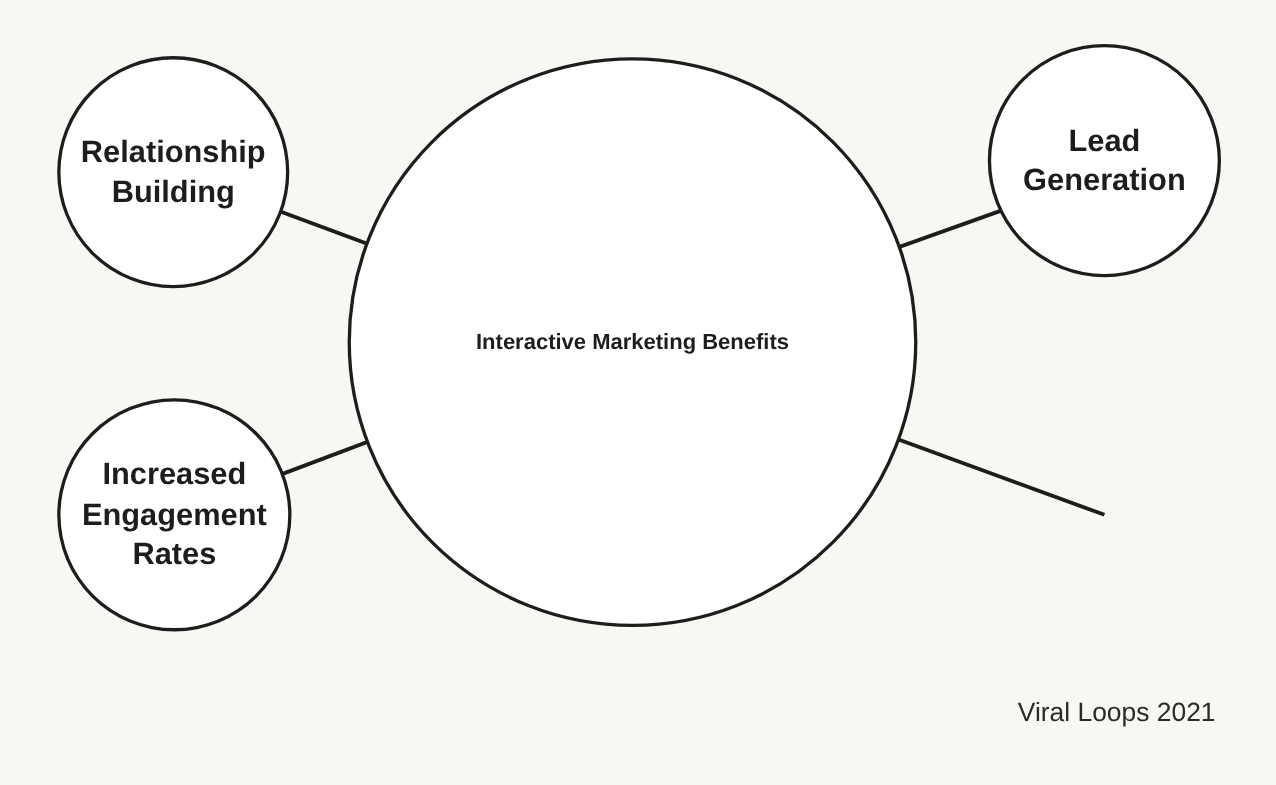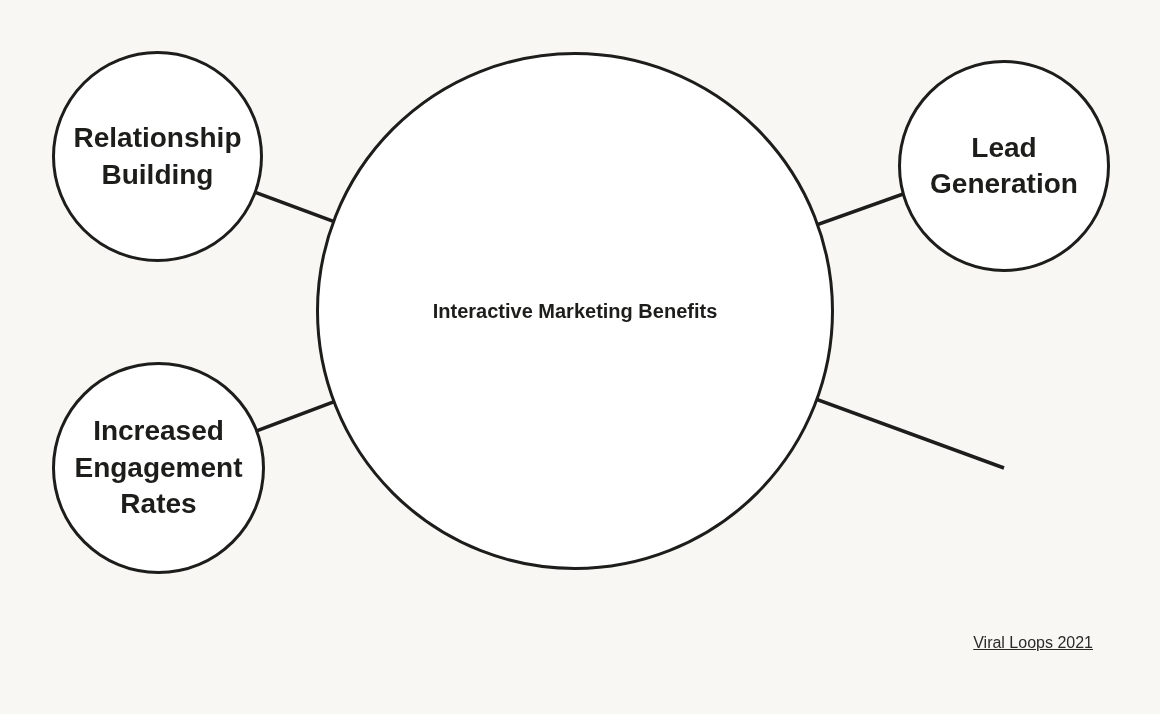--- a/index.html
+++ b/index.html
@@ -48,32 +48,31 @@
     height: 518px;
   }
   .node-central .node-label {
     font-size: 20px;
     white-space: normal;
   }
   .node-satellite .node-label {
     font-size: 28px;
   }
   .node-tl { left: 52px;  top: 51px;  width: 211px; height: 211px; }
-  .node-tr { left: 898px; top: 60px;  width: 212px; height: 212px; justify-content: center; }
+  .node-tr { left: 898px; top: 40px;  width: 212px; height: 212px; justify-content: center; }
   .node-bl { left: 52px;  top: 362px; width: 213px; height: 212px; }
   .node-br { left: 898px; top: 362px; width: 212px; height: 212px; }
   .attribution {
     position: absolute;
-    right: 67px;
+    right: 55px;
     top: 634px;
-    font-size: 16px;
+    font-size: 24px;
     font-weight: 400;
     color: #2a2a28;
     z-index: 1;
-    text-decoration: underline;
   }
 </style>
 </head>
 <body>
 
 <div class="canvas">
 
   <svg class="connectors" width="1160" height="714" viewBox="0 0 1160 714">
     <line x1="157" y1="156" x2="575" y2="311" stroke="#1d1d1b" stroke-width="3.5"></line>
     <line x1="1004" y1="158" x2="575" y2="311" stroke="#1d1d1b" stroke-width="3.5"></line>

